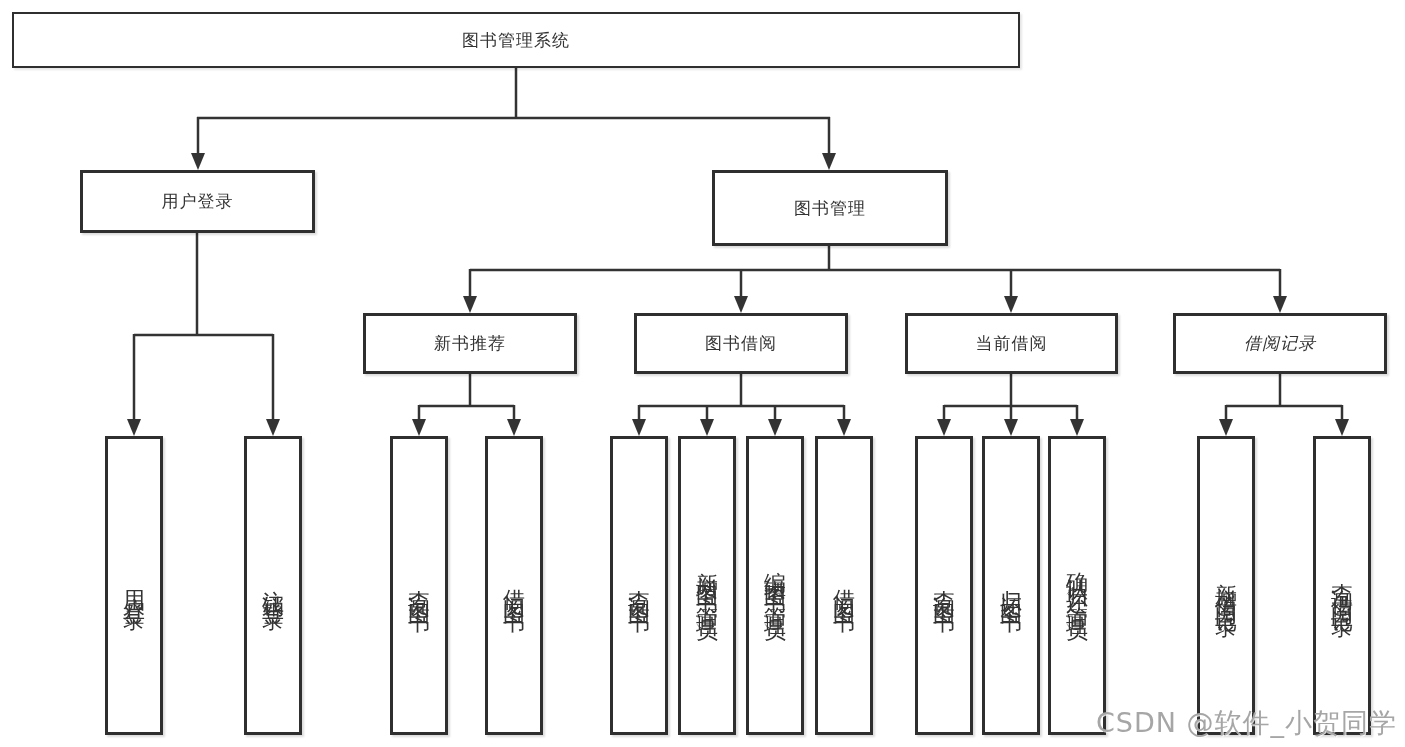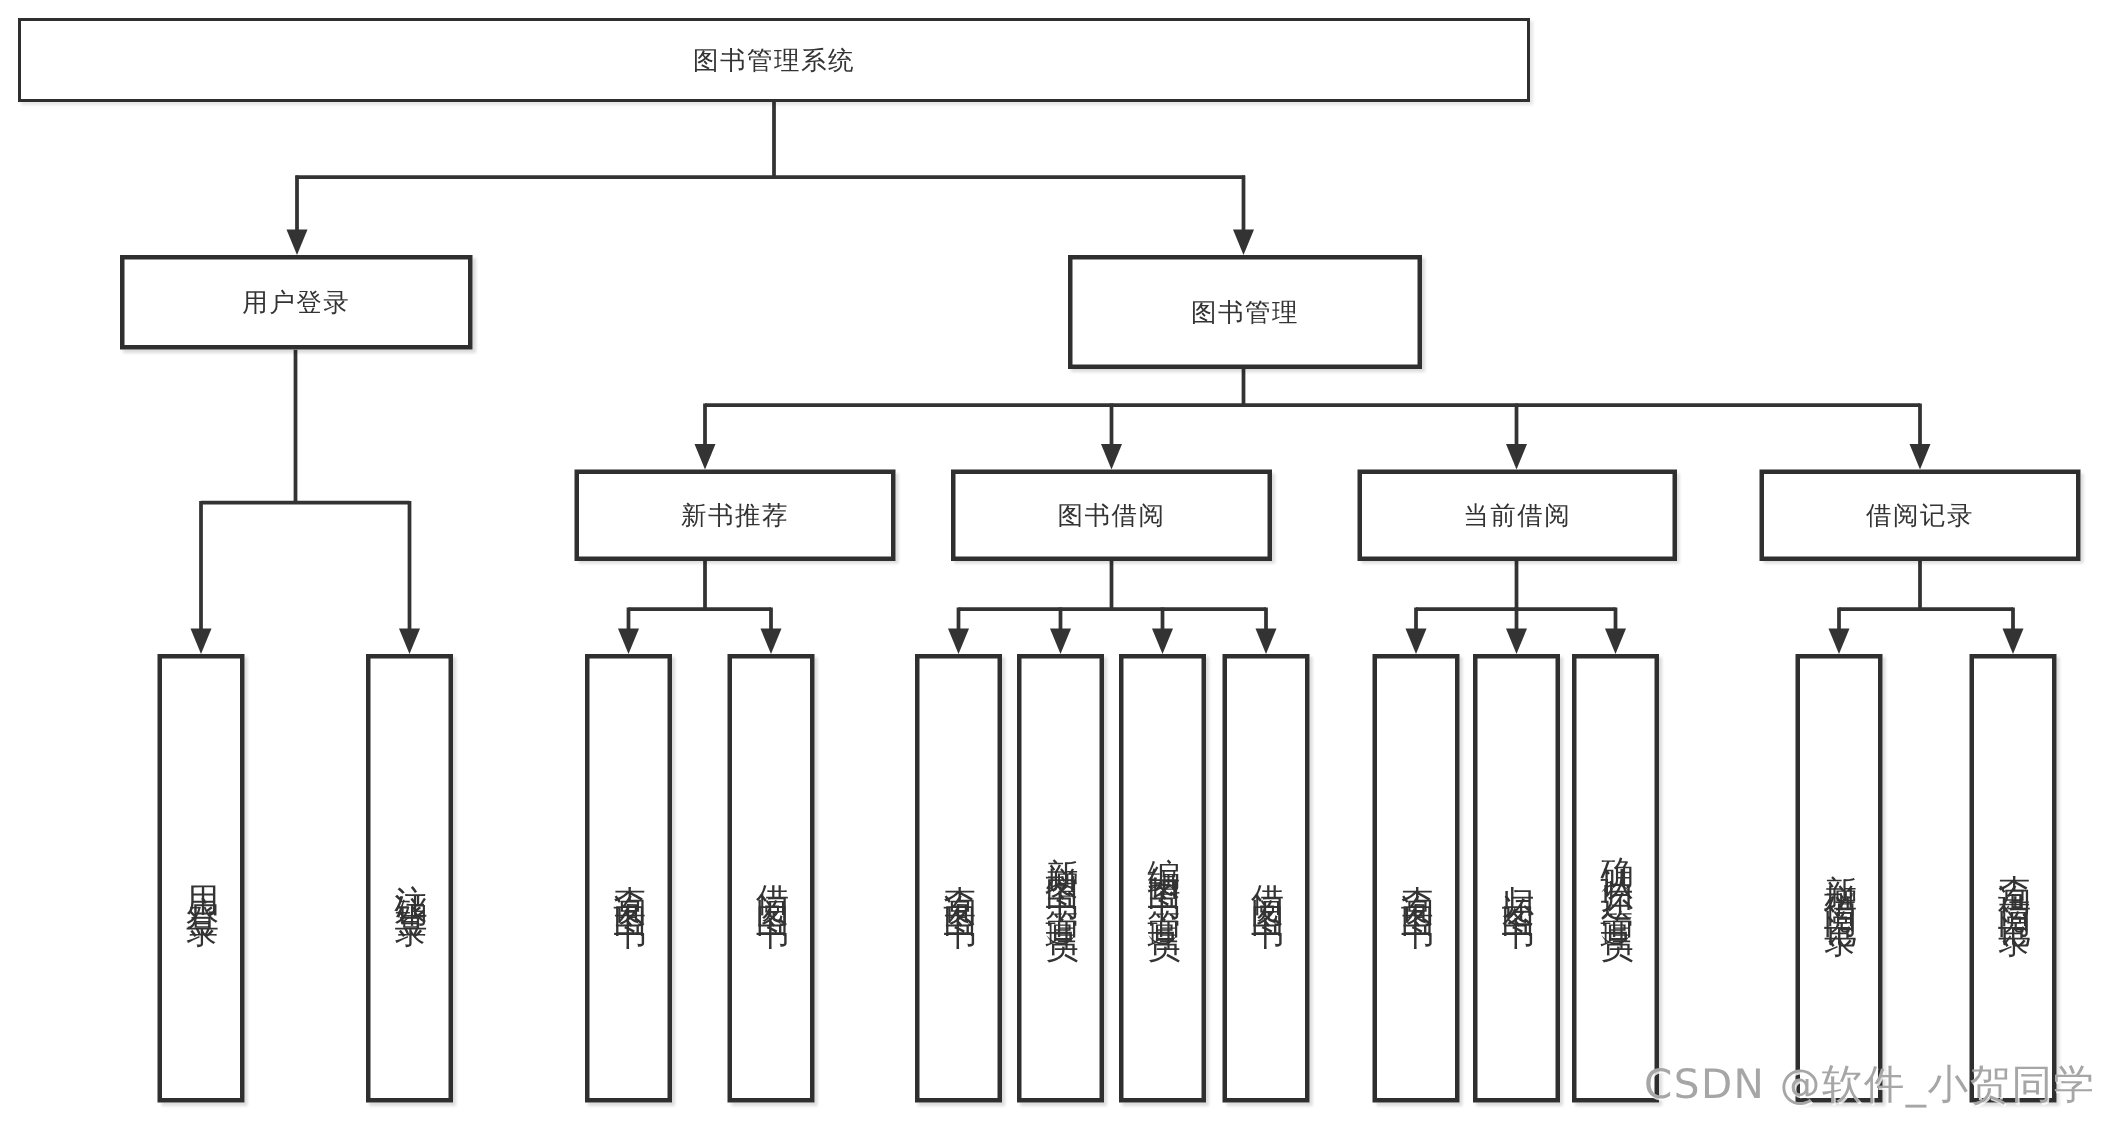--- a/index.html
+++ b/index.html
@@ -153,30 +153,30 @@
     <span class="hlabel">图书管理系统</span>
   </div>
 
   <div class="node" style="left:80px; top:170px; width:235px; height:63px;">
     <span class="hlabel">用户登录</span>
   </div>
   <div class="node" style="left:712px; top:170px; width:236px; height:76px;">
     <span class="hlabel">图书管理</span>
   </div>
 
-  <div class="node" style="left:363px; top:313px; width:214px; height:61px;margin-left:20px;">
+  <div class="node" style="left:363px; top:313px; width:214px; height:61px;">
     <span class="hlabel">新书推荐</span>
   </div>
   <div class="node" style="left:905px; top:313px; width:213px; height:61px;">
     <span class="hlabel">当前借阅</span>
   </div>
   <div class="node" style="left:634px; top:313px; width:214px; height:61px;">
     <span class="hlabel">图书借阅</span>
   </div>
-  <div class="node" style="left:1173px; top:313px; width:214px; height:61px;">
+  <div class="node" style="left:1173px; top:313px; width:214px; height:61px;font-style:italic;">
     <span class="hlabel">借阅记录</span>
   </div>
 
   <div class="node leaf" style="left:105px; top:436px; width:58px; height:299px;">
     <span class="vlabel">用户登录</span>
   </div>
   <div class="node leaf" style="left:244px; top:436px; width:58px; height:299px;">
     <span class="vlabel">注销登录</span>
   </div>
 

